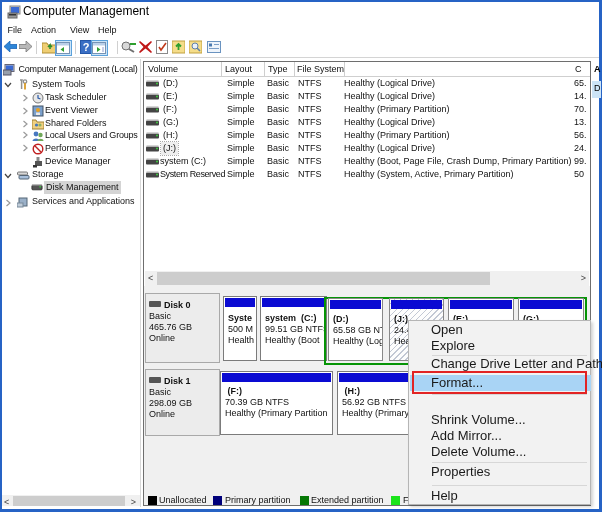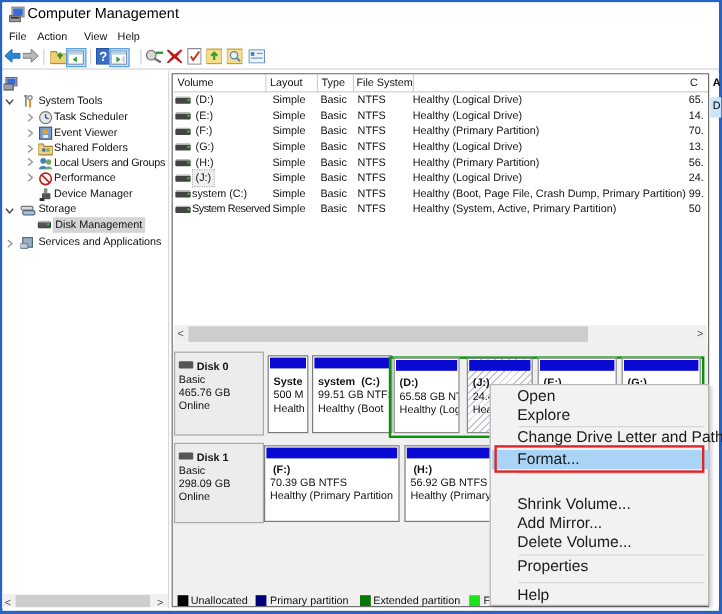--- a/index.html
+++ b/index.html
@@ -155,20 +155,21 @@
     <svg class="chev" style="left:18px;top:84px" viewBox="0 0 10 10">
         <path d="M3.5 2 L7 5 L3.5 8" stroke="#9a9a9a" stroke-width="1.2" fill="none"></path>
       </svg>
     <svg class="chev" style="left:1px;top:112px" viewBox="0 0 10 10">
         <path d="M2 3 L5 6.5 L8 3" stroke="#444" stroke-width="1.2" fill="none"></path>
       </svg>
     <svg class="chev" style="left:1px;top:139px" viewBox="0 0 10 10">
         <path d="M3.5 2 L7 5 L3.5 8" stroke="#9a9a9a" stroke-width="1.2" fill="none"></path>
       </svg>
 
+    <div class="trow" style="left:16.5px;top:3.5px;letter-spacing:-0.2px">Computer Management (Local)</div>
     <div class="trow" style="left:30px;top:18.5px">System Tools</div>
     <div class="trow" style="left:43px;top:31.7px">Task Scheduler</div>
     <div class="trow" style="left:43px;top:44.9px">Event Viewer</div>
     <div class="trow" style="left:43px;top:58.1px">Shared Folders</div>
     <div class="trow" style="left:43px;top:69.5px;letter-spacing:-0.2px">Local Users and Groups</div>
     <div class="trow" style="left:43px;top:82.7px">Performance</div>
     <div class="trow" style="left:43px;top:95.9px">Device Manager</div>
     <div class="trow" style="left:30px;top:109.1px">Storage</div>
     <div class="trow" style="left:44px;top:122.3px;background:#d4d4d4;padding:0 2px;margin-left:-2px">Disk Management</div>
     <div class="trow" style="left:30px;top:136px">Services and Applications</div>

